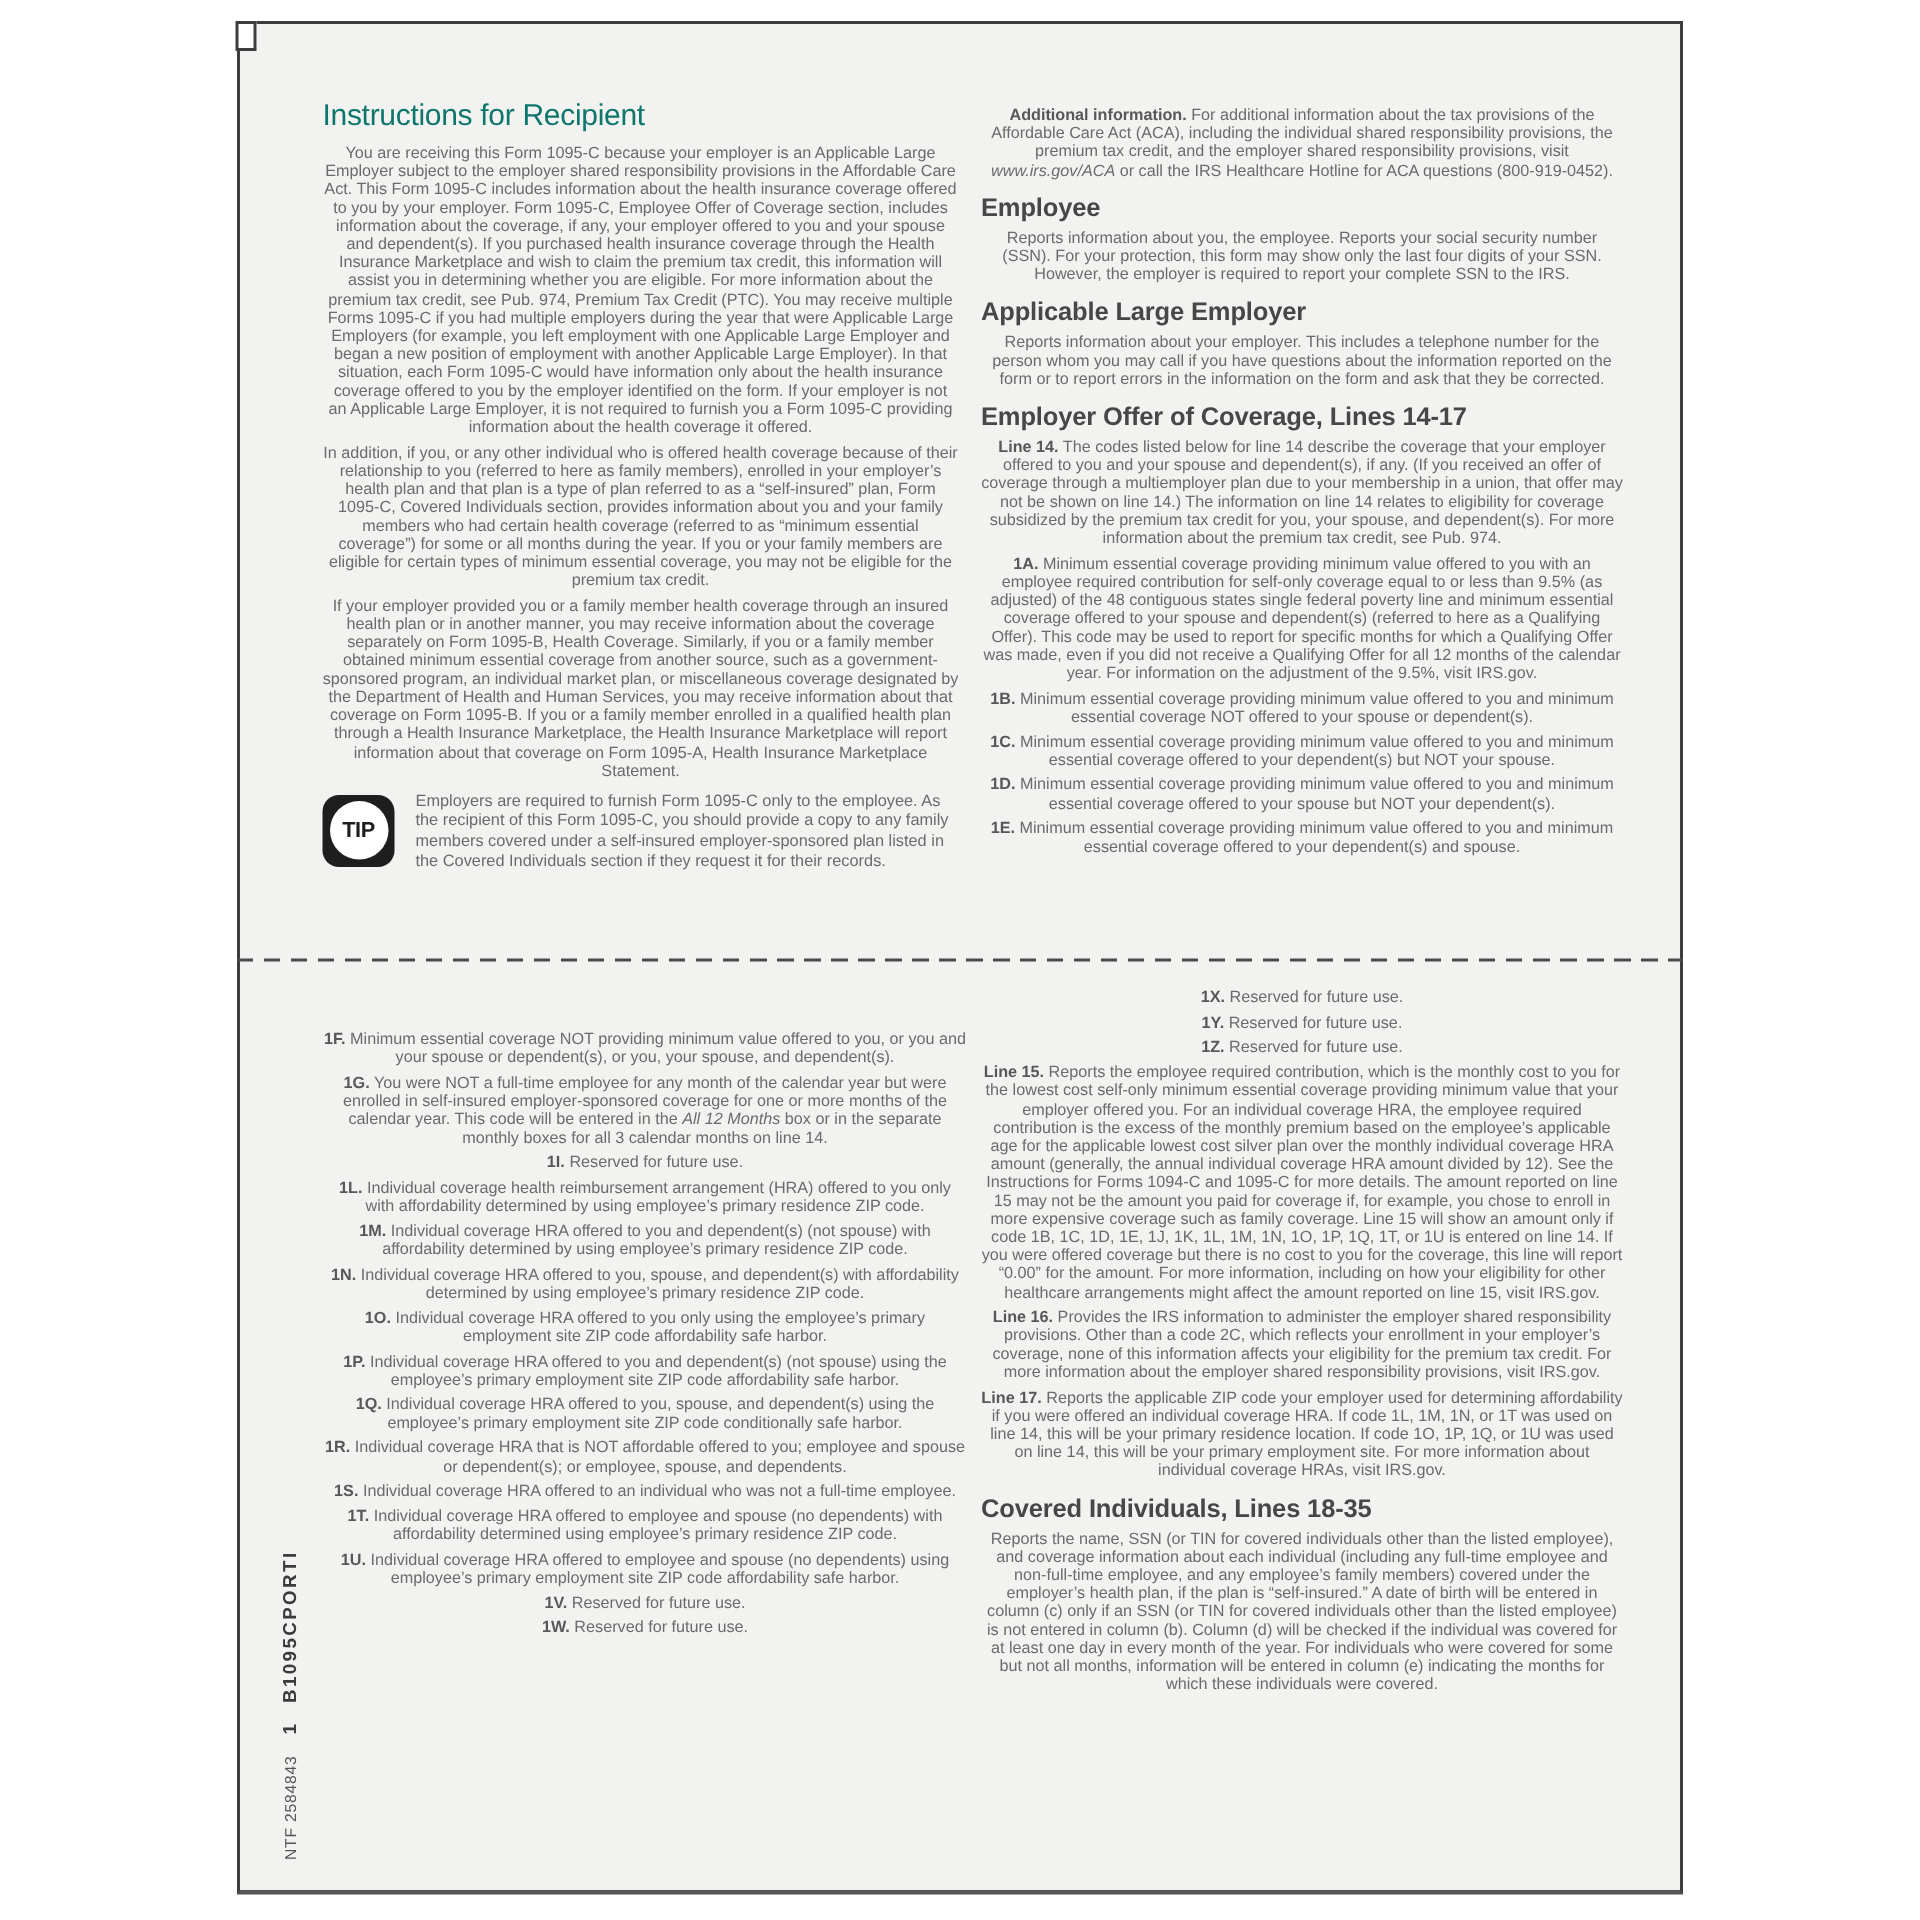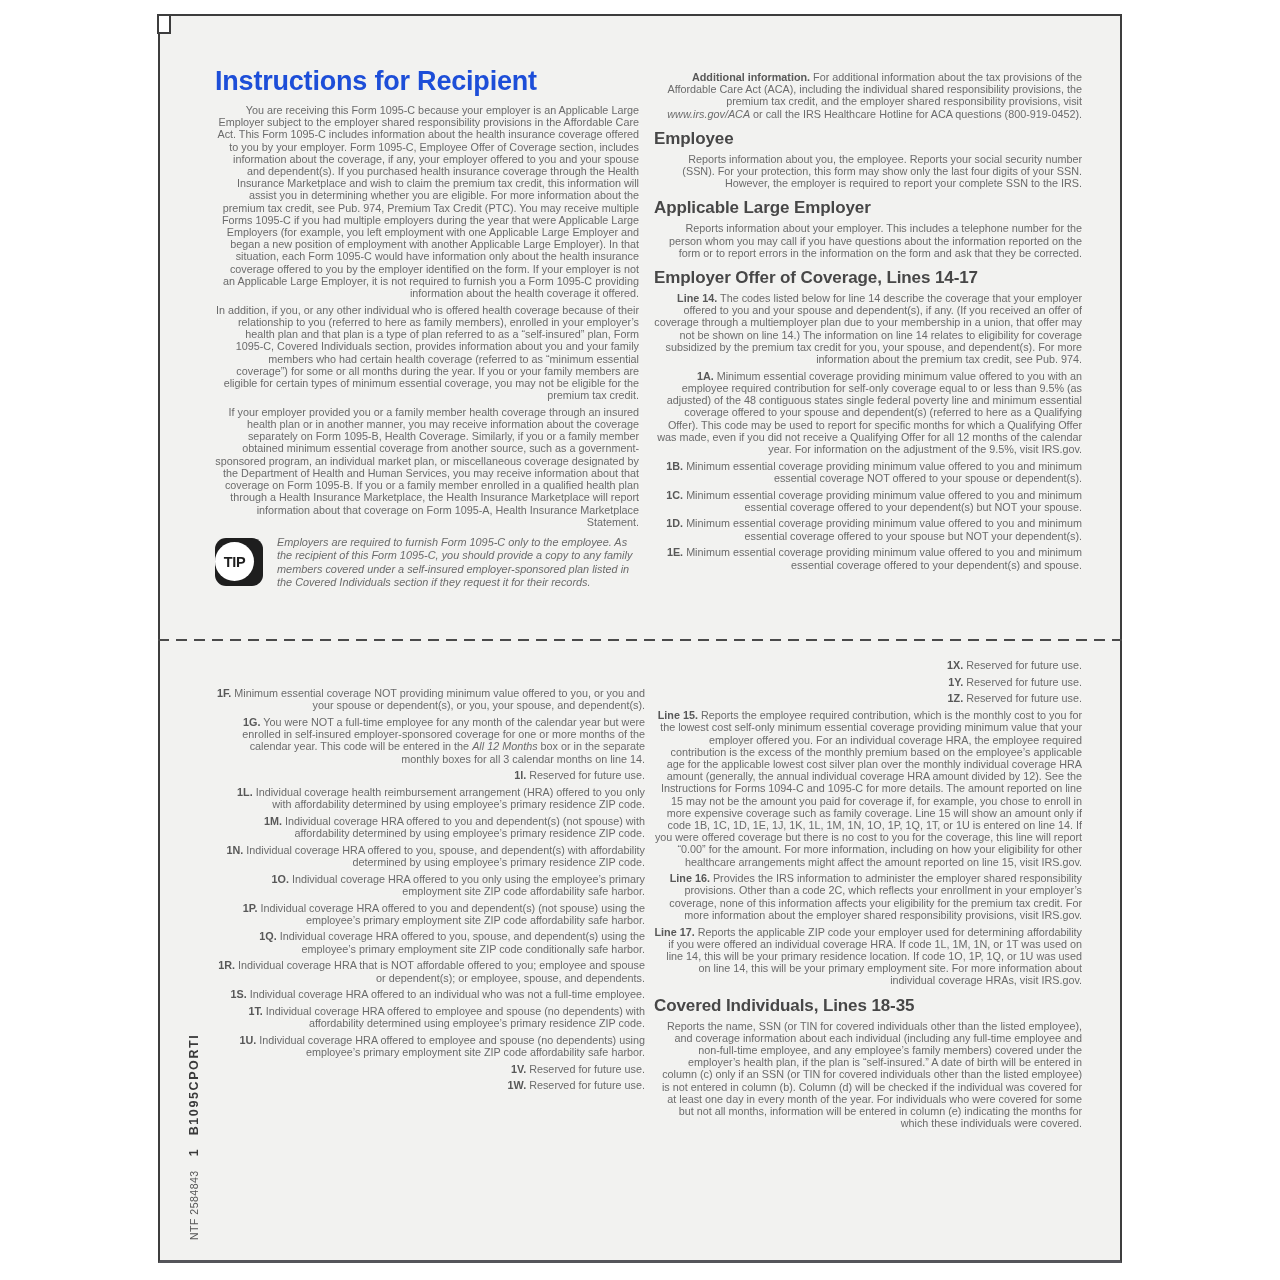--- a/index.html
+++ b/index.html
@@ -12,45 +12,45 @@
   .corner-notch {
     position:absolute; left:-3px; top:-2px; width:14px; height:20px;
     background:#ffffff; border:2px solid #3d3d3d;
   }
   .col { position:absolute; }
   .top-left  { left:55px;  top:50px; width:424px; }
   .top-right { left:494px; top:55px; width:428px; }
   .bottom-left  { left:55px;  top:643px; width:430px;margin-top:28px; }
   .bottom-right { left:494px; top:643px; width:428px; }
   h1.title {
-    font-size:27px; font-weight:bold; color:#1d4ed8; letter-spacing:-0.2px;
+    font-size:20px; font-weight:normal; color:#0f766e; letter-spacing:-0.2px;
     margin:0 0 7px 0;
   }
   h2.sect {
     font-size:17px; font-weight:bold; color:#474747; letter-spacing:-0.1px;
     margin:9px 0 4px 0;
   }
   p.body, .item {
     font-size:10.8px; line-height:12.2px; color:#6b6b6b;
-    margin:0 0 4.5px 0; text-align:right;
+    margin:0 0 4.5px 0; text-align:center;
   }
   .item b, p.body b { color:#585858; }
   p.body i { font-style:italic; }
   .tip { display:flex; align-items:flex-start; margin-top:8px; }
   .tip-icon {
     flex:0 0 auto; width:48px; height:48px; background:#1e1e1e; border-radius:11px;
-    display:flex; align-items:center; justify-content:flex-start; margin-top:2px;
+    display:flex; align-items:center; justify-content:center; margin-top:2px;
   }
   .tip-circle {
     width:39px; height:39px; background:#ffffff; border-radius:50%;
     display:flex; align-items:center; justify-content:center;
     font-weight:bold; font-size:14.5px; color:#1e1e1e; letter-spacing:-0.3px;
   }
   .tip-text {
-    font-style:italic; margin:0 0 0 14px; width:372px;
+    margin:0 0 0 14px; width:372px;
     font-size:10.9px; line-height:13.4px; color:#6b6b6b;
   }
   .divider {
     position:absolute; left:-2px; top:623px; width:964px; height:2px;
     background:repeating-linear-gradient(90deg,#4a4a4a 0 11px,transparent 11px 18px);
   }
   .vertical-code {
     position:absolute; left:24px; top:1224px; white-space:nowrap;
     transform:rotate(-90deg); transform-origin:left top; color:#3a3a3a;
   }

